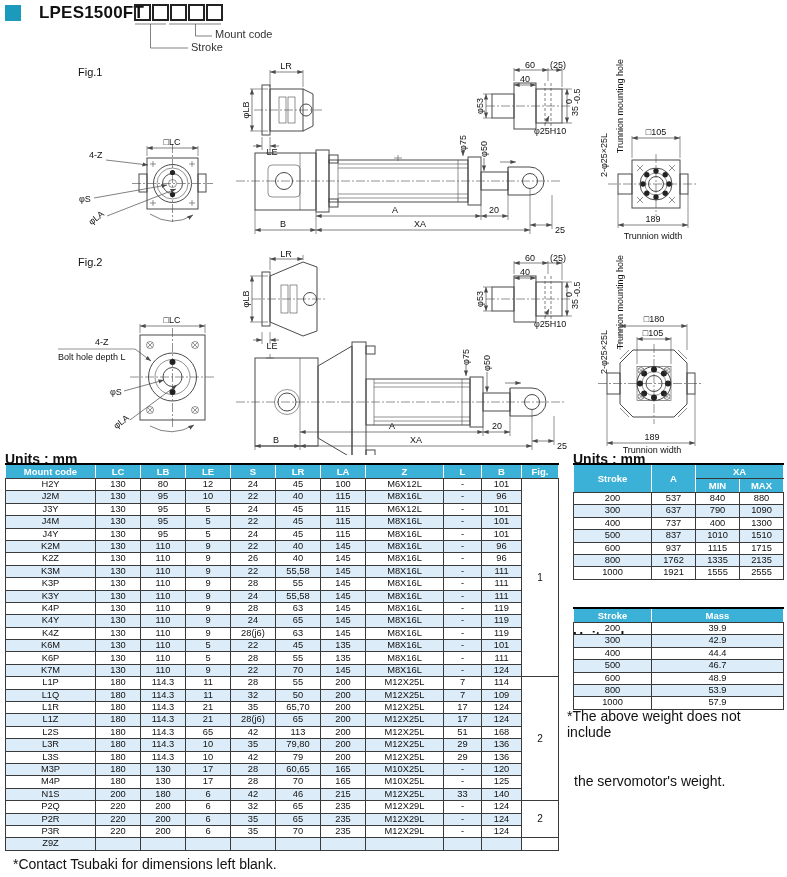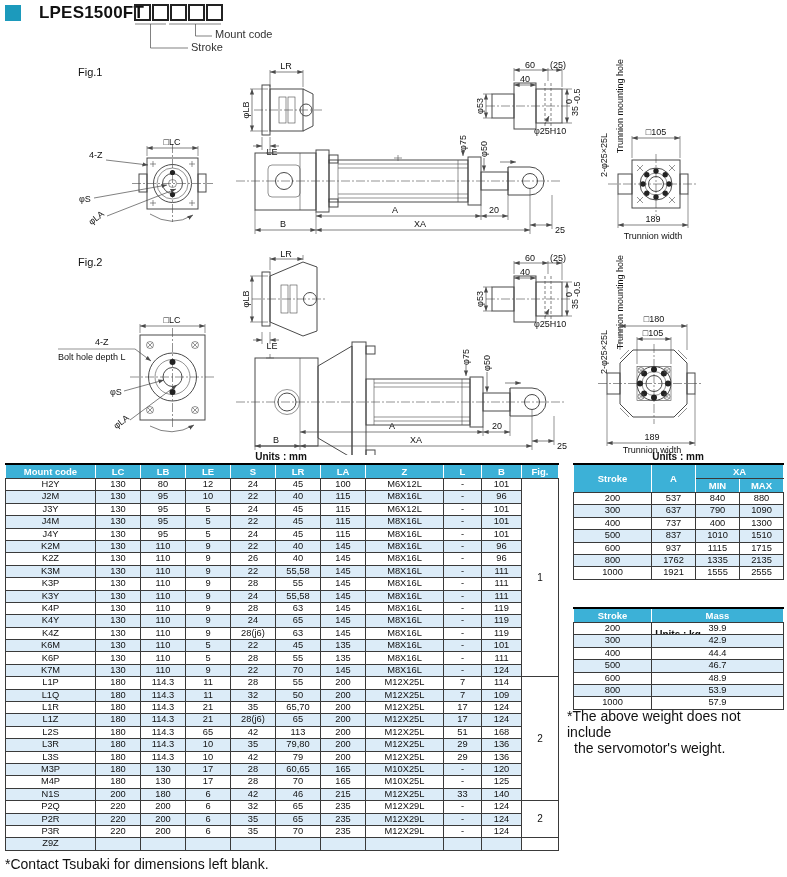--- a/index.html
+++ b/index.html
@@ -12,23 +12,23 @@
   .codebox{display:inline-block;width:13px;height:13px;border:2px solid #222;margin-right:1px;vertical-align:top;}
   .callout-label{font-size:11px;color:#333;}
   
   table{border-collapse:collapse;table-layout:fixed;width:100%;}
   .dtable{border-top:2px solid #000;border-bottom:1.5px solid #000;}
   .dtable th{background:#3cb1d7;color:#fff;font-size:9.5px;font-weight:bold;
              border:1px solid #fff;border-bottom:1px solid #3a3a3a;height:13px;padding:0;}
   .dtable td{border:1px solid #3a3a3a;font-size:9.3px;text-align:center;height:11.4px;padding:0;line-height:1;}
   .dtable tbody tr:nth-child(even) td{background:#dcecf8;}
   .dtable tbody tr td.figcell{background:#fff;font-size:10px;}
-  .units{font-size:10px;font-weight:bold;text-align:center;color:#111;}
+  .units{font-size:14px;font-weight:bold;text-align:left;color:#111;}
   .footnote{font-size:14px;color:#111;}
-  .footnote .ind{padding-left:7px;}
+  .footnote .ind{padding-left:7px;margin-top:33px;}
   
   .ln{fill:none;stroke:#4a4a4a;stroke-width:1;}
   .thin{fill:none;stroke:#4a4a4a;stroke-width:.6;}
   .cl{fill:none;stroke:#4a4a4a;stroke-width:.6;stroke-dasharray:9 2 2 2;}
   .hid{fill:none;stroke:#4a4a4a;stroke-width:.7;stroke-dasharray:3 2;}
   .dim{fill:none;stroke:#4a4a4a;stroke-width:.7;}
   .dot{fill:#222;stroke:none;}
   svg text{font-size:9px;fill:#111;font-family:"Liberation Sans",sans-serif;}
   svg .figname{font-size:11px;}
   svg .rot{font-size:9px;}
@@ -755,21 +755,21 @@
           <td></td>
           <td></td>
           <td></td>
           <td></td>
           <td></td>
           <td rowspan="1" class="figcell"></td>
         </tr>
       </tbody>
   </table>
 </div>
-<div class="abs footnote" style="left:5px;top:856px;">*Contact Tsubaki for dimensions left blank.</div>
+<div class="abs footnote" style="left:13px;top:856px;">*Contact Tsubaki for dimensions left blank.</div>
 
 <div class="abs units" style="left:573px;top:451px;width:210px;">Units : mm</div>
 <div class="abs" style="left:573px;top:463px;width:210px;">
   <table class="dtable">
     <colgroup>
         <col style="width:78px">
         <col style="width:44px">
         <col style="width:44px">
         <col style="width:44px">
       </colgroup>

